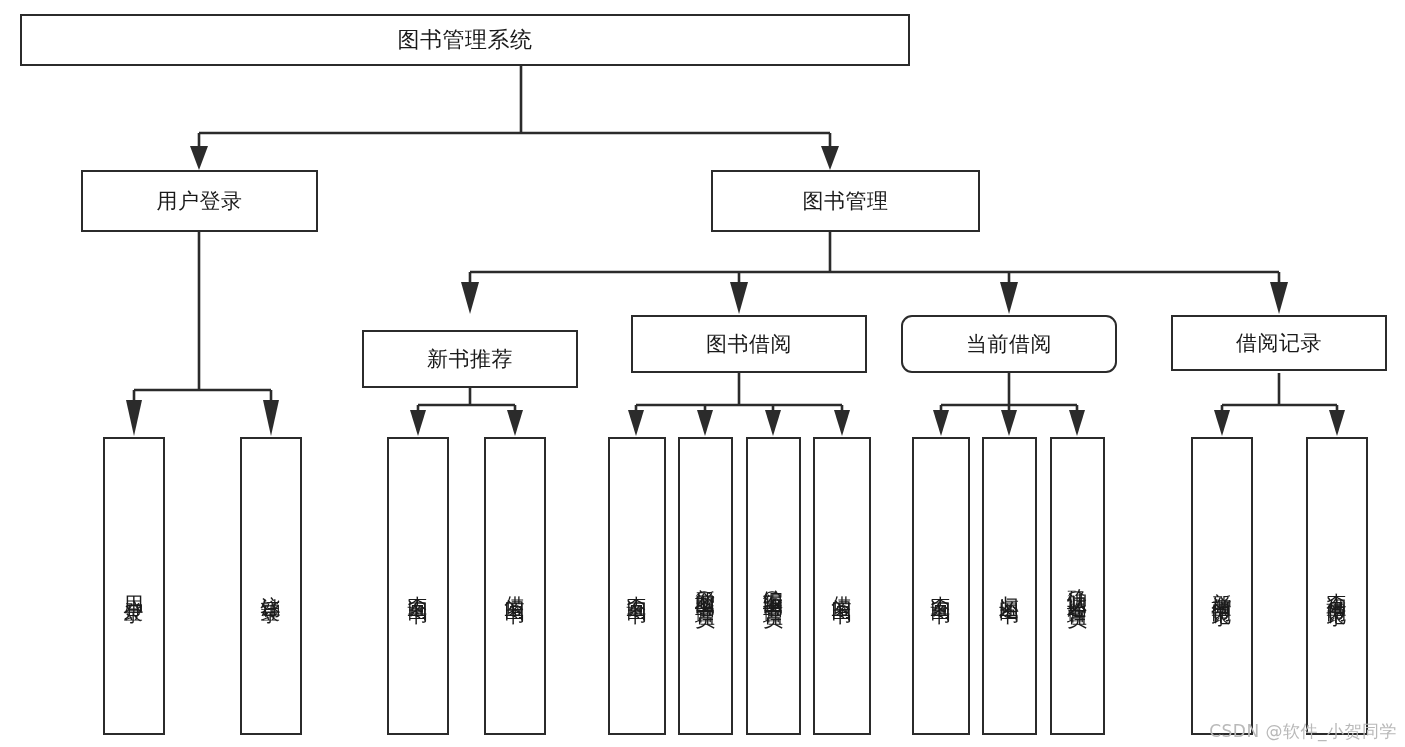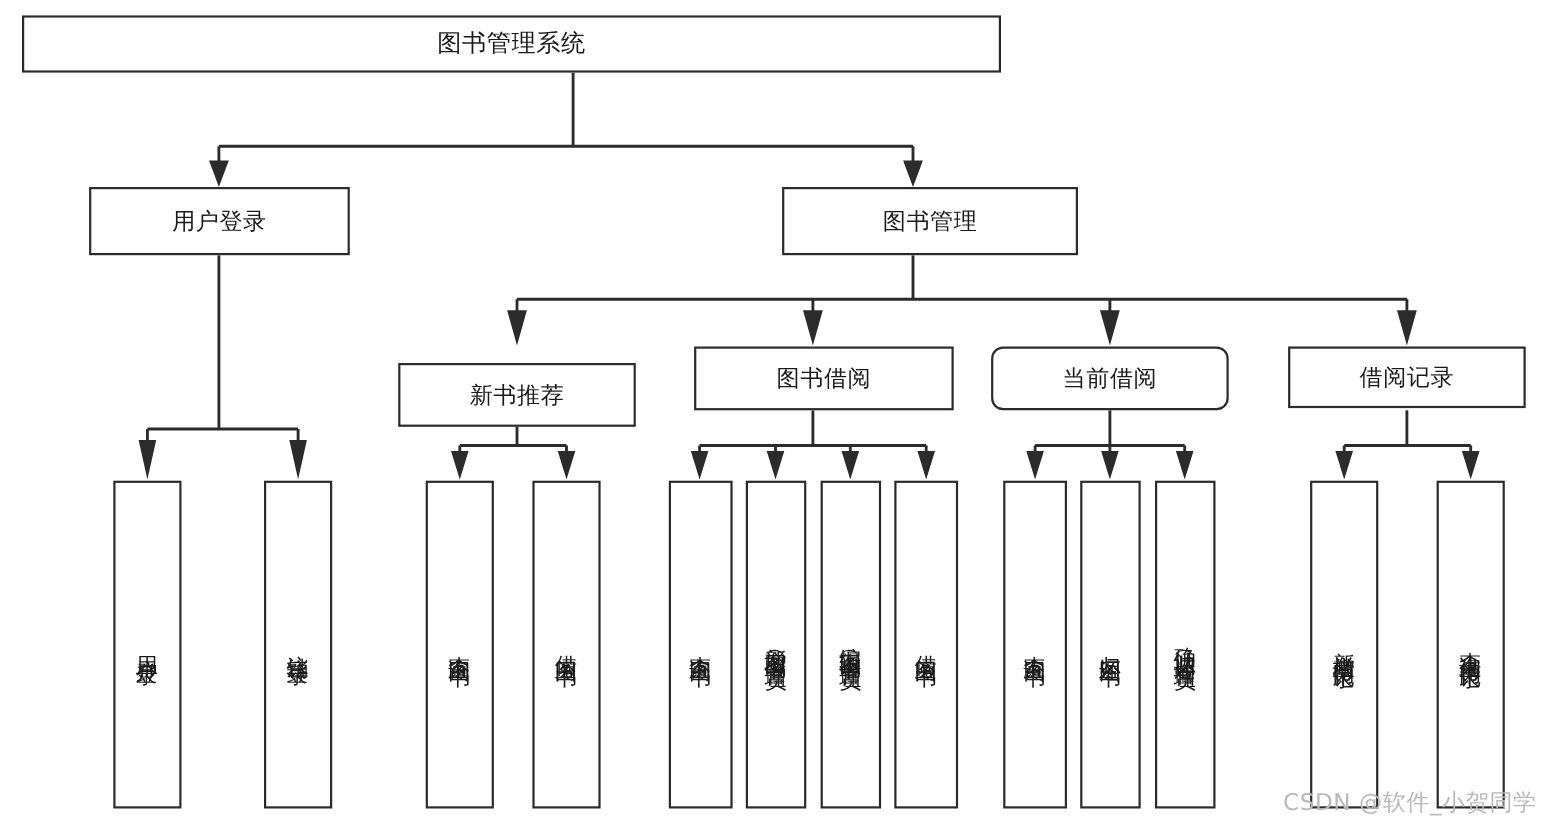--- a/index.html
+++ b/index.html
@@ -72,21 +72,21 @@
     letter-spacing: 3px;
     line-height: 1;
     white-space: nowrap;
   }
 
   
   #watermark {
     position: absolute;
     right: 8px;
     bottom: 4px;
-    font-size: 21px;
+    font-size: 17px;
     color: #b9b9b9;
     letter-spacing: 0.5px;
     white-space: nowrap;
   }
 </style>
 </head>
 <body>
 
 <div id="canvas">
 

